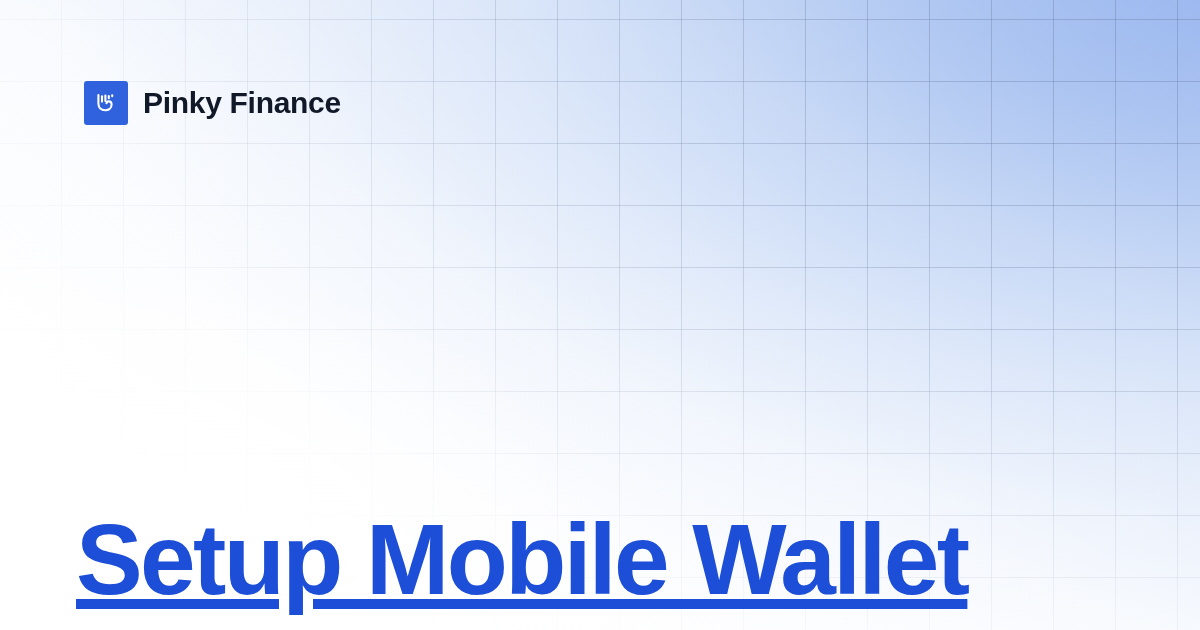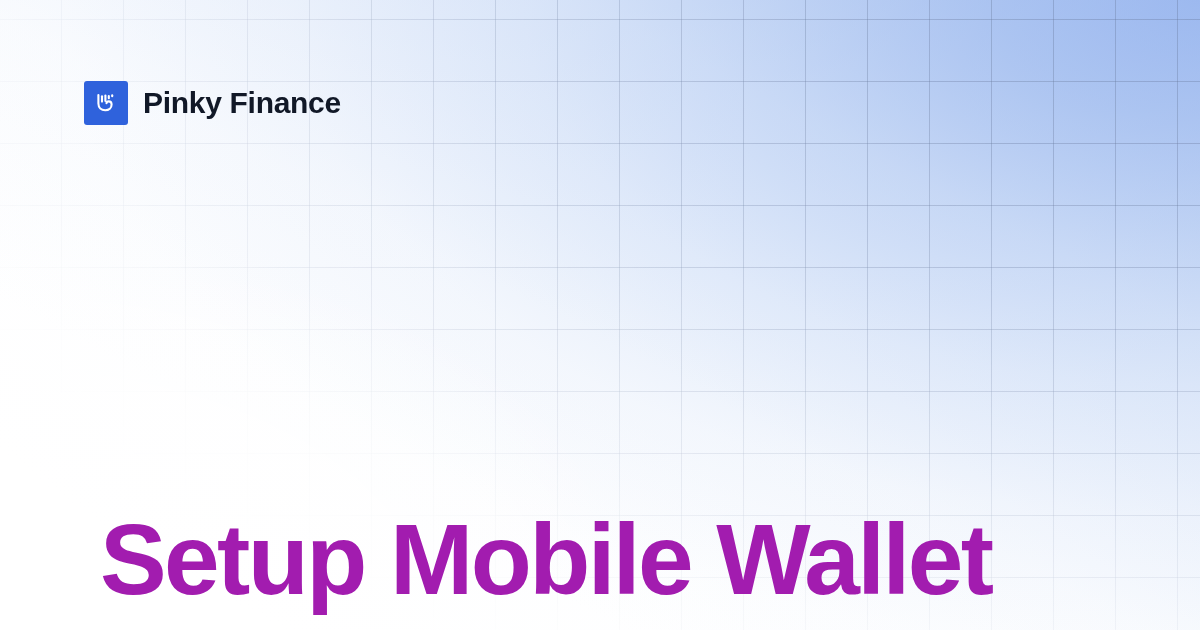--- a/index.html
+++ b/index.html
@@ -117,29 +117,30 @@
     font-weight: 700;
     letter-spacing: -0.3px;
     color: #111827;
     line-height: 1;
     white-space: nowrap;
   }
 
   
   .headline {
     position: absolute;
-    left: 100px;
+    left: 76px;
     top: 440px;
     width: 1030px;
     font-size: 100px;
     font-weight: 700;
     letter-spacing: -2.6px;
     line-height: 1.04;
-    color: #a21caf;
+    color: #1d4ed8;
     white-space: nowrap;
+    text-decoration: underline;
   }
 </style>
 </head>
 <body>
 
 <div class="banner">
 
   <div class="bg-gradient"></div>
   <div class="bg-gradient-2"></div>
   <div class="bg-grid"></div>

